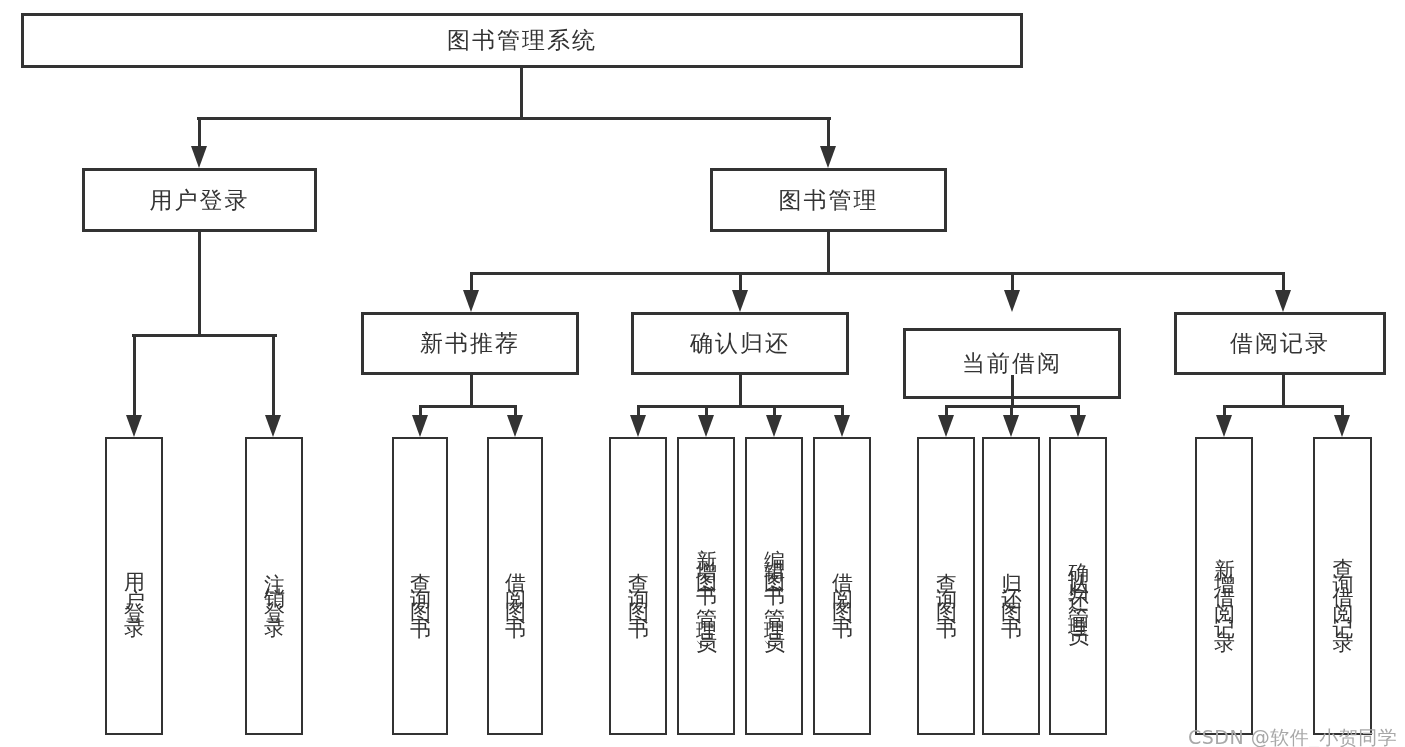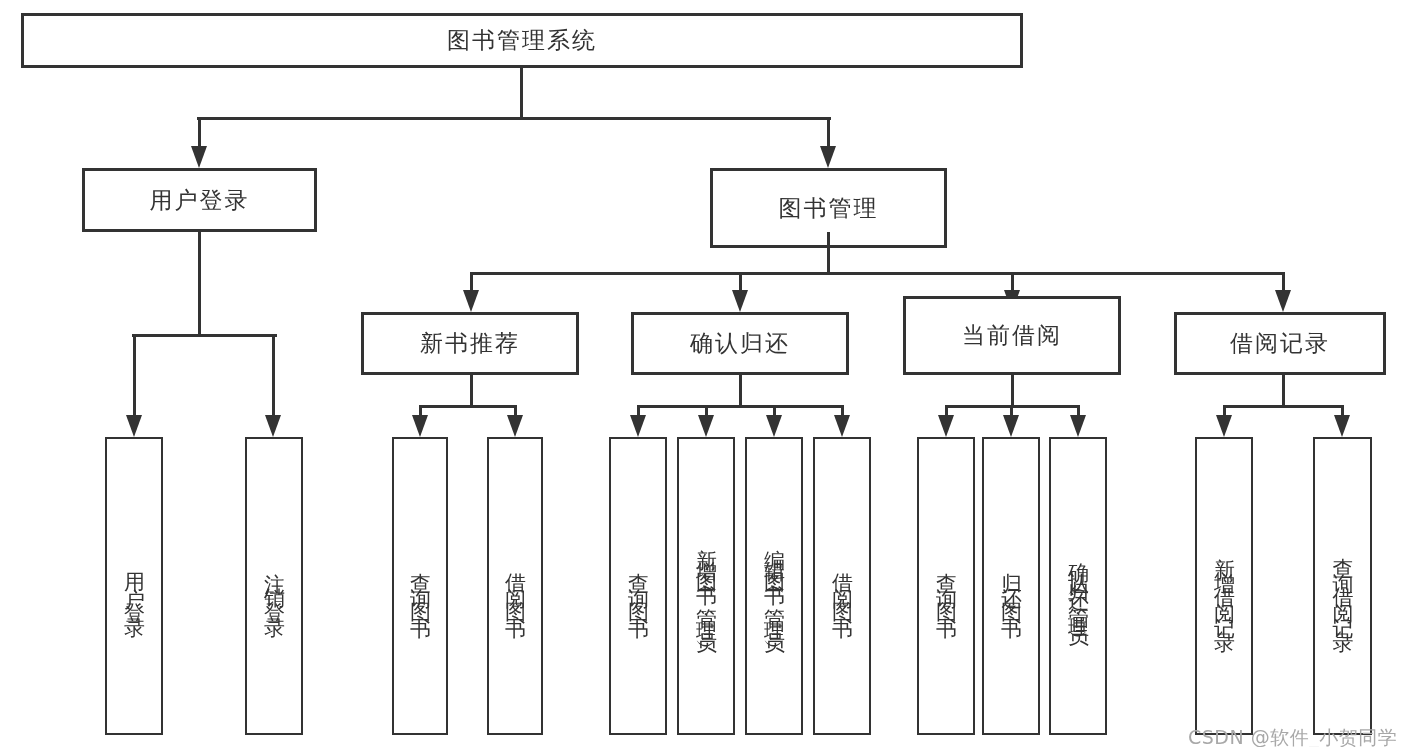--- a/index.html
+++ b/index.html
@@ -41,21 +41,21 @@
   <div class="hbox" style="left:21px;top:13px;width:1002px;height:55px">图书管理系统</div>
 
   <div class="line" style="left:520px;top:68px;width:3px;height:52px"></div>
   <div class="line" style="left:197px;top:117px;width:634px;height:3px"></div>
   <div class="line" style="left:198px;top:117px;width:3px;height:33px"></div>
   <div class="ah" style="left:191px;top:146px"></div>
   <div class="line" style="left:827px;top:117px;width:3px;height:33px"></div>
   <div class="ah" style="left:820px;top:146px"></div>
 
   <div class="hbox" style="left:82px;top:168px;width:235px;height:64px">用户登录</div>
-  <div class="hbox" style="left:710px;top:168px;width:237px;height:80px">图书管理</div>
+  <div class="hbox" style="left:710px;top:168px;width:237px;height:64px">图书管理</div>
 
   <div class="line" style="left:198px;top:232px;width:3px;height:105px"></div>
   <div class="line" style="left:132px;top:334px;width:145px;height:3px"></div>
   <div class="line" style="left:133px;top:334px;width:3px;height:83px"></div>
   <div class="ah" style="left:126px;top:415px"></div>
   <div class="line" style="left:272px;top:334px;width:3px;height:83px"></div>
   <div class="ah" style="left:265px;top:415px"></div>
 
   <div class="line" style="left:827px;top:232px;width:3px;height:42px"></div>
   <div class="line" style="left:470px;top:272px;width:814px;height:3px"></div>
@@ -63,21 +63,21 @@
   <div class="ah" style="left:463px;top:290px"></div>
   <div class="line" style="left:739px;top:272px;width:3px;height:20px"></div>
   <div class="ah" style="left:732px;top:290px"></div>
   <div class="line" style="left:1011px;top:272px;width:3px;height:20px"></div>
   <div class="ah" style="left:1004px;top:290px"></div>
   <div class="line" style="left:1282px;top:272px;width:3px;height:20px"></div>
   <div class="ah" style="left:1275px;top:290px"></div>
 
   <div class="hbox" style="left:361px;top:312px;width:218px;height:63px">新书推荐</div>
   <div class="hbox" style="left:631px;top:312px;width:218px;height:63px">确认归还</div>
-  <div class="hbox" style="left:903px;top:296px;width:218px;height:79px">当前借阅</div>
+  <div class="hbox" style="left:903px;top:328px;width:218px;height:71px">当前借阅</div>
   <div class="hbox" style="left:1174px;top:312px;width:212px;height:63px">借阅记录</div>
 
   <div class="line" style="left:470px;top:375px;width:3px;height:33px"></div>
   <div class="line" style="left:419px;top:405px;width:98px;height:3px"></div>
   <div class="line" style="left:419px;top:405px;width:3px;height:14px"></div>
   <div class="ah" style="left:412px;top:415px"></div>
   <div class="line" style="left:514px;top:405px;width:3px;height:14px"></div>
   <div class="ah" style="left:507px;top:415px"></div>
 
   <div class="line" style="left:739px;top:375px;width:3px;height:33px"></div>

